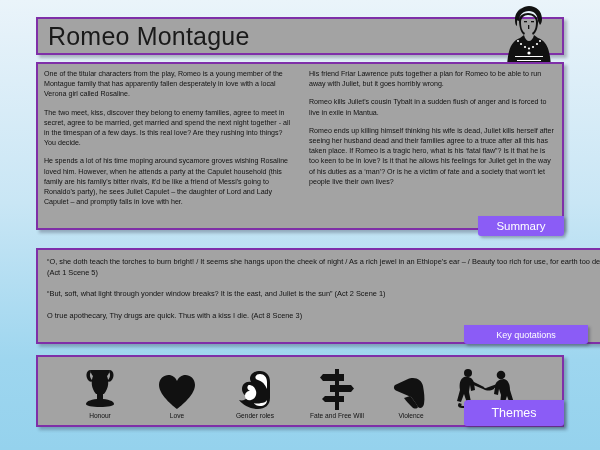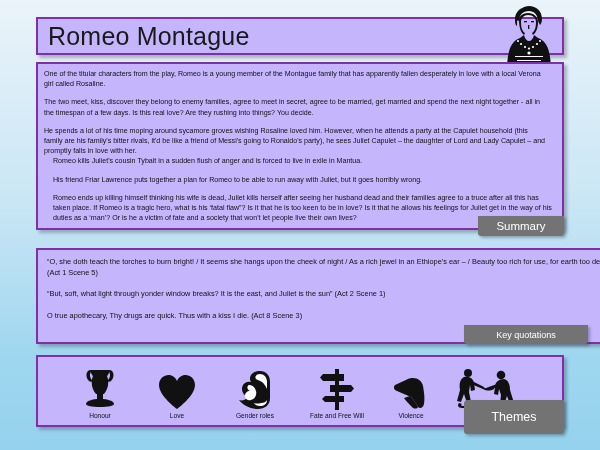--- a/index.html
+++ b/index.html
@@ -16,21 +16,21 @@
 
   .slide {
     position: relative;
     width: 600px;
     height: 450px;
   }
 
   
   .panel {
     position: absolute;
-    background: #c4b5fd;
+    background: #a3a3a3;
     border: 2.5px solid #7f2fa8;
     box-sizing: border-box;
     box-shadow: 3px 3px 3px rgba(40,40,60,0.30);
   }
 
   
   .title-bar {
     left: 36px;
     top: 17px;
     width: 528px;
@@ -58,21 +58,20 @@
   .portrait svg { display: block; }
 
   
   .summary-panel {
     left: 36px;
     top: 62px;
     width: 528px;
     height: 168px;
     display: flex;
     padding: 5px 6px 4px 6px;
-    flex-direction: column;
   }
   .col {
     flex: 1 1 50%;
     box-sizing: border-box;
   }
   .col-left { padding-right: 9px; }
   .col-right { padding-left: 9px; }
   .col p {
     margin: 0 0 8px 0;
     font-size: 7.1px;
@@ -137,21 +136,21 @@
   .t-honour   { width: 76px; }
   .t-love     { width: 78px; }
   .t-gender   { width: 78px; }
   .t-fate     { width: 86px; }
   .t-violence { width: 62px; }
   .t-conflict { width: 86px; }
 
   
   .tab {
     position: absolute;
-    background: #737373;
+    background: #8b5cf6;
     color: #ffffff;
     display: flex;
     align-items: center;
     justify-content: center;
     box-shadow: 2px 2px 3px rgba(40,40,60,0.35);
     box-sizing: border-box;
   }
   .tab-summary {
     left: 478px;
     top: 216px;
@@ -165,21 +164,21 @@
     top: 325px;
     width: 124px;
     height: 19px;
     font-size: 9px;
     border-radius: 0 0 3px 3px;
   }
   .tab-themes {
     left: 464px;
     top: 400px;
     width: 100px;
-    height: 34px;
+    height: 26px;
     font-size: 12.5px;
     border-radius: 4px 0 3px 3px;
   }
 </style>
 </head>
 <body>
 
 <div class="slide">
 
   <div class="panel title-bar">
@@ -220,22 +219,22 @@
     </svg>
   </div>
 
   <div class="panel summary-panel">
     <div class="col col-left">
       <p>One of the titular characters from the play, Romeo is a young member of the Montague family that has apparently fallen desperately in love with a local Verona girl called Rosaline.</p>
       <p>The two meet, kiss, discover they belong to enemy families, agree to meet in secret, agree to be married, get married and spend the next night together - all in the timespan of a few days. Is this real love? Are they rushing into things? You decide.</p>
       <p>He spends a lot of his time moping around sycamore groves wishing Rosaline loved him. However, when he attends a party at the Capulet household (this family are his family's bitter rivals, it'd be like a friend of Messi's going to Ronaldo's party), he sees Juliet Capulet – the daughter of Lord and Lady Capulet – and promptly falls in love with her.</p>
     </div>
     <div class="col col-right">
+      <p>His friend Friar Lawrence puts together a plan for Romeo to be able to run away with Juliet, but it goes horribly wrong.</p>
       <p>Romeo kills Juliet's cousin Tybalt in a sudden flush of anger and is forced to live in exile in Mantua.</p>
-      <p>His friend Friar Lawrence puts together a plan for Romeo to be able to run away with Juliet, but it goes horribly wrong.</p>
       <p>Romeo ends up killing himself thinking his wife is dead, Juliet kills herself after seeing her husband dead and their families agree to a truce after all this has taken place. If Romeo is a tragic hero, what is his ‘fatal flaw”? Is it that he is too keen to be in love? Is it that he allows his feelings for Juliet get in the way of his duties as a ‘man’? Or is he a victim of fate and a society that won't let people live their own lives?</p>
     </div>
   </div>
   <div class="tab tab-summary">Summary</div>
 
   <div class="panel quote-panel">
     <p>“O, she doth teach the torches to burn bright! / It seems she hangs upon the cheek of night / As a rich jewel in an Ethiope's ear – / Beauty too rich for use, for earth too dear!” (Act 1 Scene 5)</p>
     <p>“But, soft, what light through yonder window breaks? It is the east, and Juliet is the sun” (Act 2 Scene 1)</p>
     <p>O true apothecary,  Thy drugs are quick. Thus with a kiss I die. (Act 8 Scene 3)</p>
   </div>

